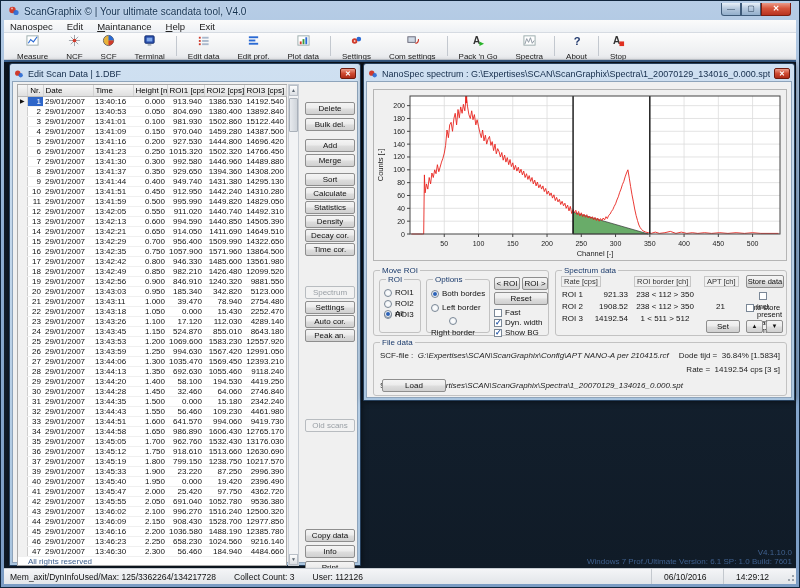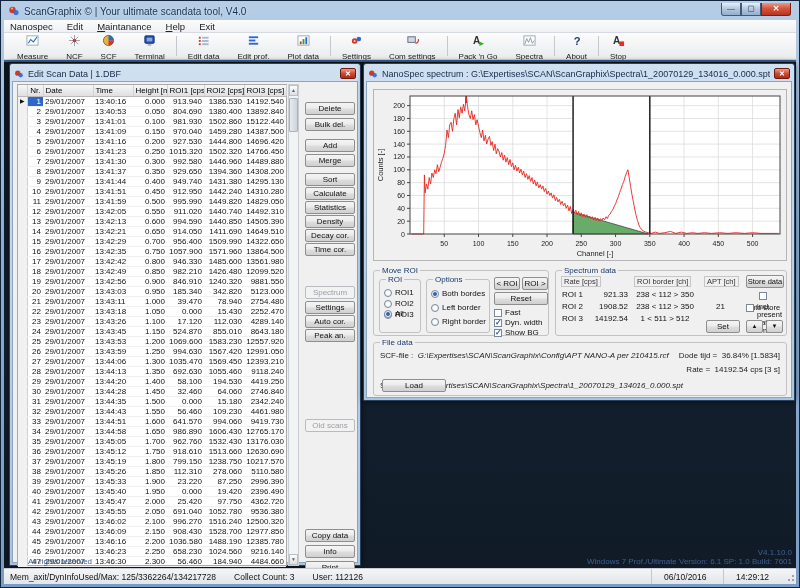--- a/index.html
+++ b/index.html
@@ -616,30 +616,20 @@
                   <td class="num">37</td>
                   <td class="txt">29/01/2007</td>
                   <td class="txt">13:45:19</td>
                   <td class="num">1.800</td>
                   <td class="num">799.150</td>
                   <td class="num">1238.750</td>
                   <td class="num">10217.570</td>
                 </tr>
                 <tr>
                   <td class="gut"></td>
-                  <td class="num">38</td>
-                  <td class="txt">29/01/2007</td>
-                  <td class="txt">13:45:26</td>
-                  <td class="num">1.850</td>
-                  <td class="num">112.310</td>
-                  <td class="num">278.060</td>
-                  <td class="num">5110.580</td>
-                </tr>
-                <tr>
-                  <td class="gut"></td>
                   <td class="num">39</td>
                   <td class="txt">29/01/2007</td>
                   <td class="txt">13:45:33</td>
                   <td class="num">1.900</td>
                   <td class="num">23.220</td>
                   <td class="num">87.250</td>
                   <td class="num">2996.390</td>
                 </tr>
                 <tr>
                   <td class="gut"></td>
@@ -867,21 +857,21 @@
             <span class="gb-legend">Options</span>
             <div id="option-radios">
                 <div class="radio-row" style="left: 4px; top: 9px;">
                   <span class="rdot on"></span>
                   <span>Both bordes</span>
                 </div>
                 <div class="radio-row" style="left: 4px; top: 23px;">
                   <span class="rdot"></span>
                   <span>Left border</span>
                 </div>
-                <div class="radio-row" style="left: 4px; top: 37px;">
+                <div class="radio-row" style="left: 4px; top: 37px; flex-direction: column;">
                   <span class="rdot"></span>
                   <span>Right border</span>
                 </div>
               </div>
           </div>
           <span class="btn" style="left:120px; top:6px; width:26px;">&lt; ROI</span>
           <span class="btn" style="left:148px; top:6px; width:26px;">ROI &gt;</span>
           <span class="btn" style="left:120px; top:21px; width:54px;">Reset</span>
           <div id="roi-checks">
               <div class="check-row" style="left: 120px; top: 37px;">

